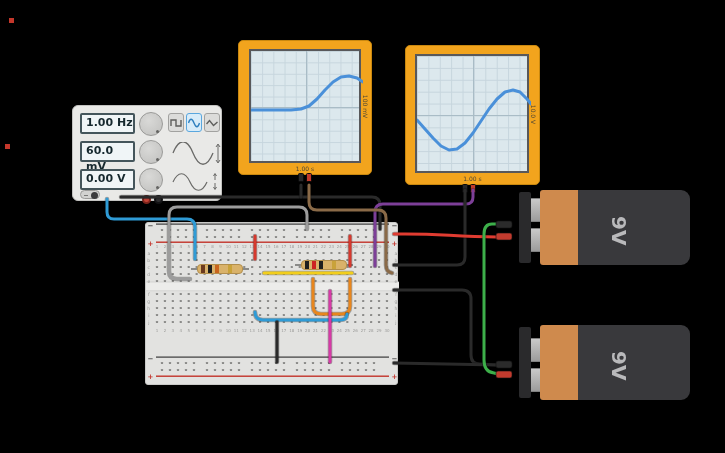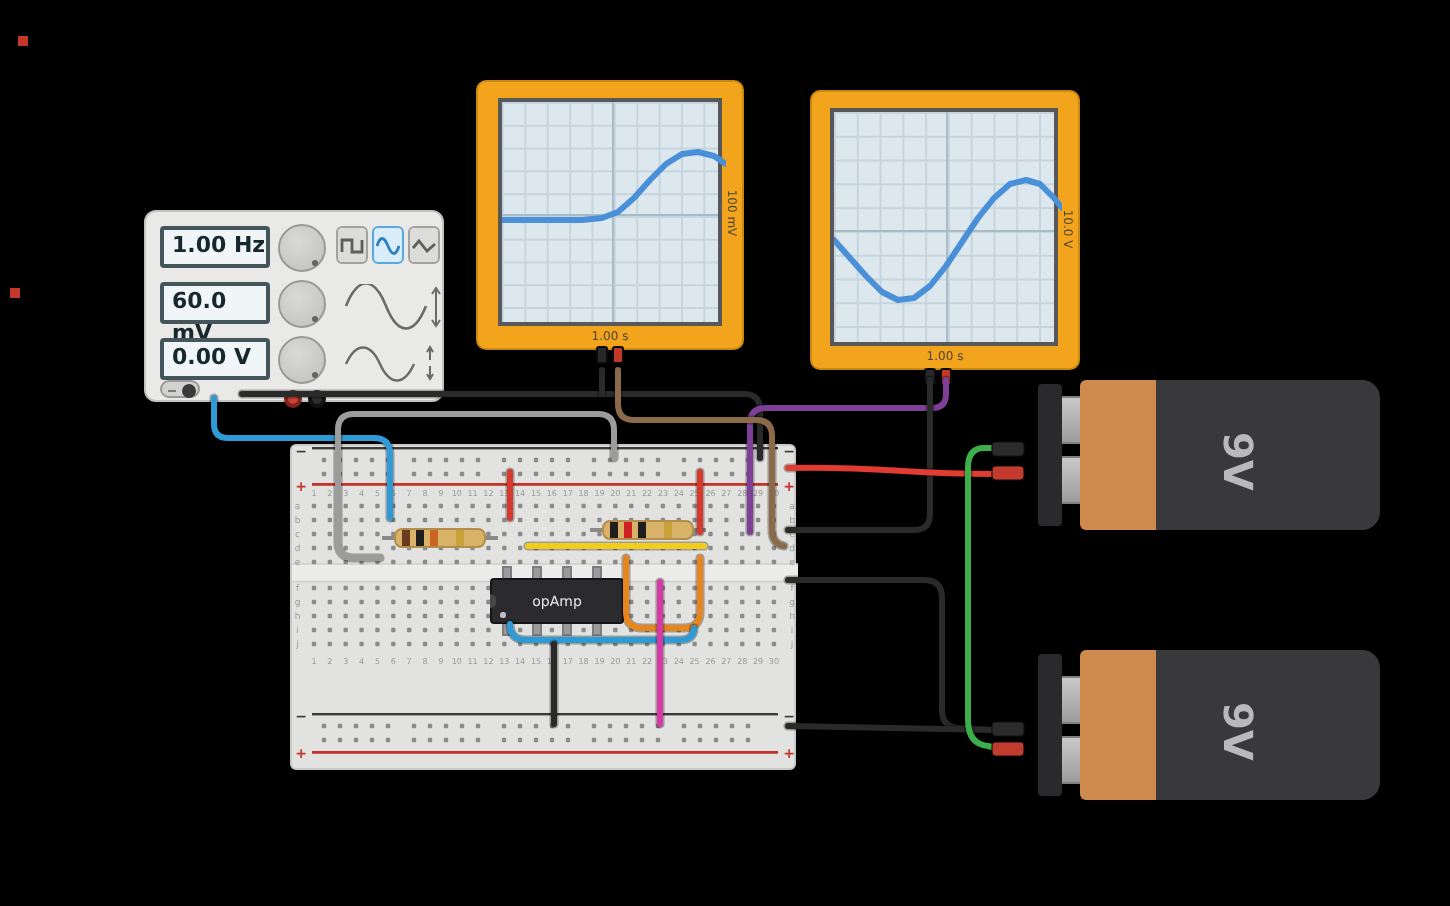--- a/index.html
+++ b/index.html
@@ -672,35 +672,20 @@
   <div class="resistor" style="left:295px;top:260px;width:58px;">
     <div class="lead"></div>
     <div class="body">
         <div class="band" style="left: 3px; background: rgb(30, 30, 30);"></div>
         <div class="band" style="left: 10px; background: rgb(204, 34, 34);"></div>
         <div class="band" style="left: 17px; background: rgb(30, 30, 30);"></div>
         <div class="band" style="left: 30px; background: rgb(201, 162, 58);"></div>
       </div>
   </div>
 
-  <div id="chip">
-    <div class="pin" style="left:6px;top:0;"></div>
-    <div class="pin" style="left:21px;top:0;"></div>
-    <div class="pin" style="left:36px;top:0;"></div>
-    <div class="pin" style="left:51px;top:0;"></div>
-    <div class="pin" style="left:6px;top:28px;"></div>
-    <div class="pin" style="left:21px;top:28px;"></div>
-    <div class="pin" style="left:36px;top:28px;"></div>
-    <div class="pin" style="left:51px;top:28px;"></div>
-    <div class="body">
-      <span>opAmp</span>
-    </div>
-    <div class="notch"></div>
-    <div class="dot"></div>
-  </div>
 
   <div class="battery" style="left:519px;top:190px;">
     <div class="snap" style="top:8px;"></div>
     <div class="snap" style="top:38px;"></div>
     <div class="bar" style="top:2px;height:71px;"></div>
     <div class="body"></div>
     <div class="blabel">9V</div>
   </div>
   <div class="battery" style="left:519px;top:325px;">
     <div class="snap" style="top:13px;"></div>

